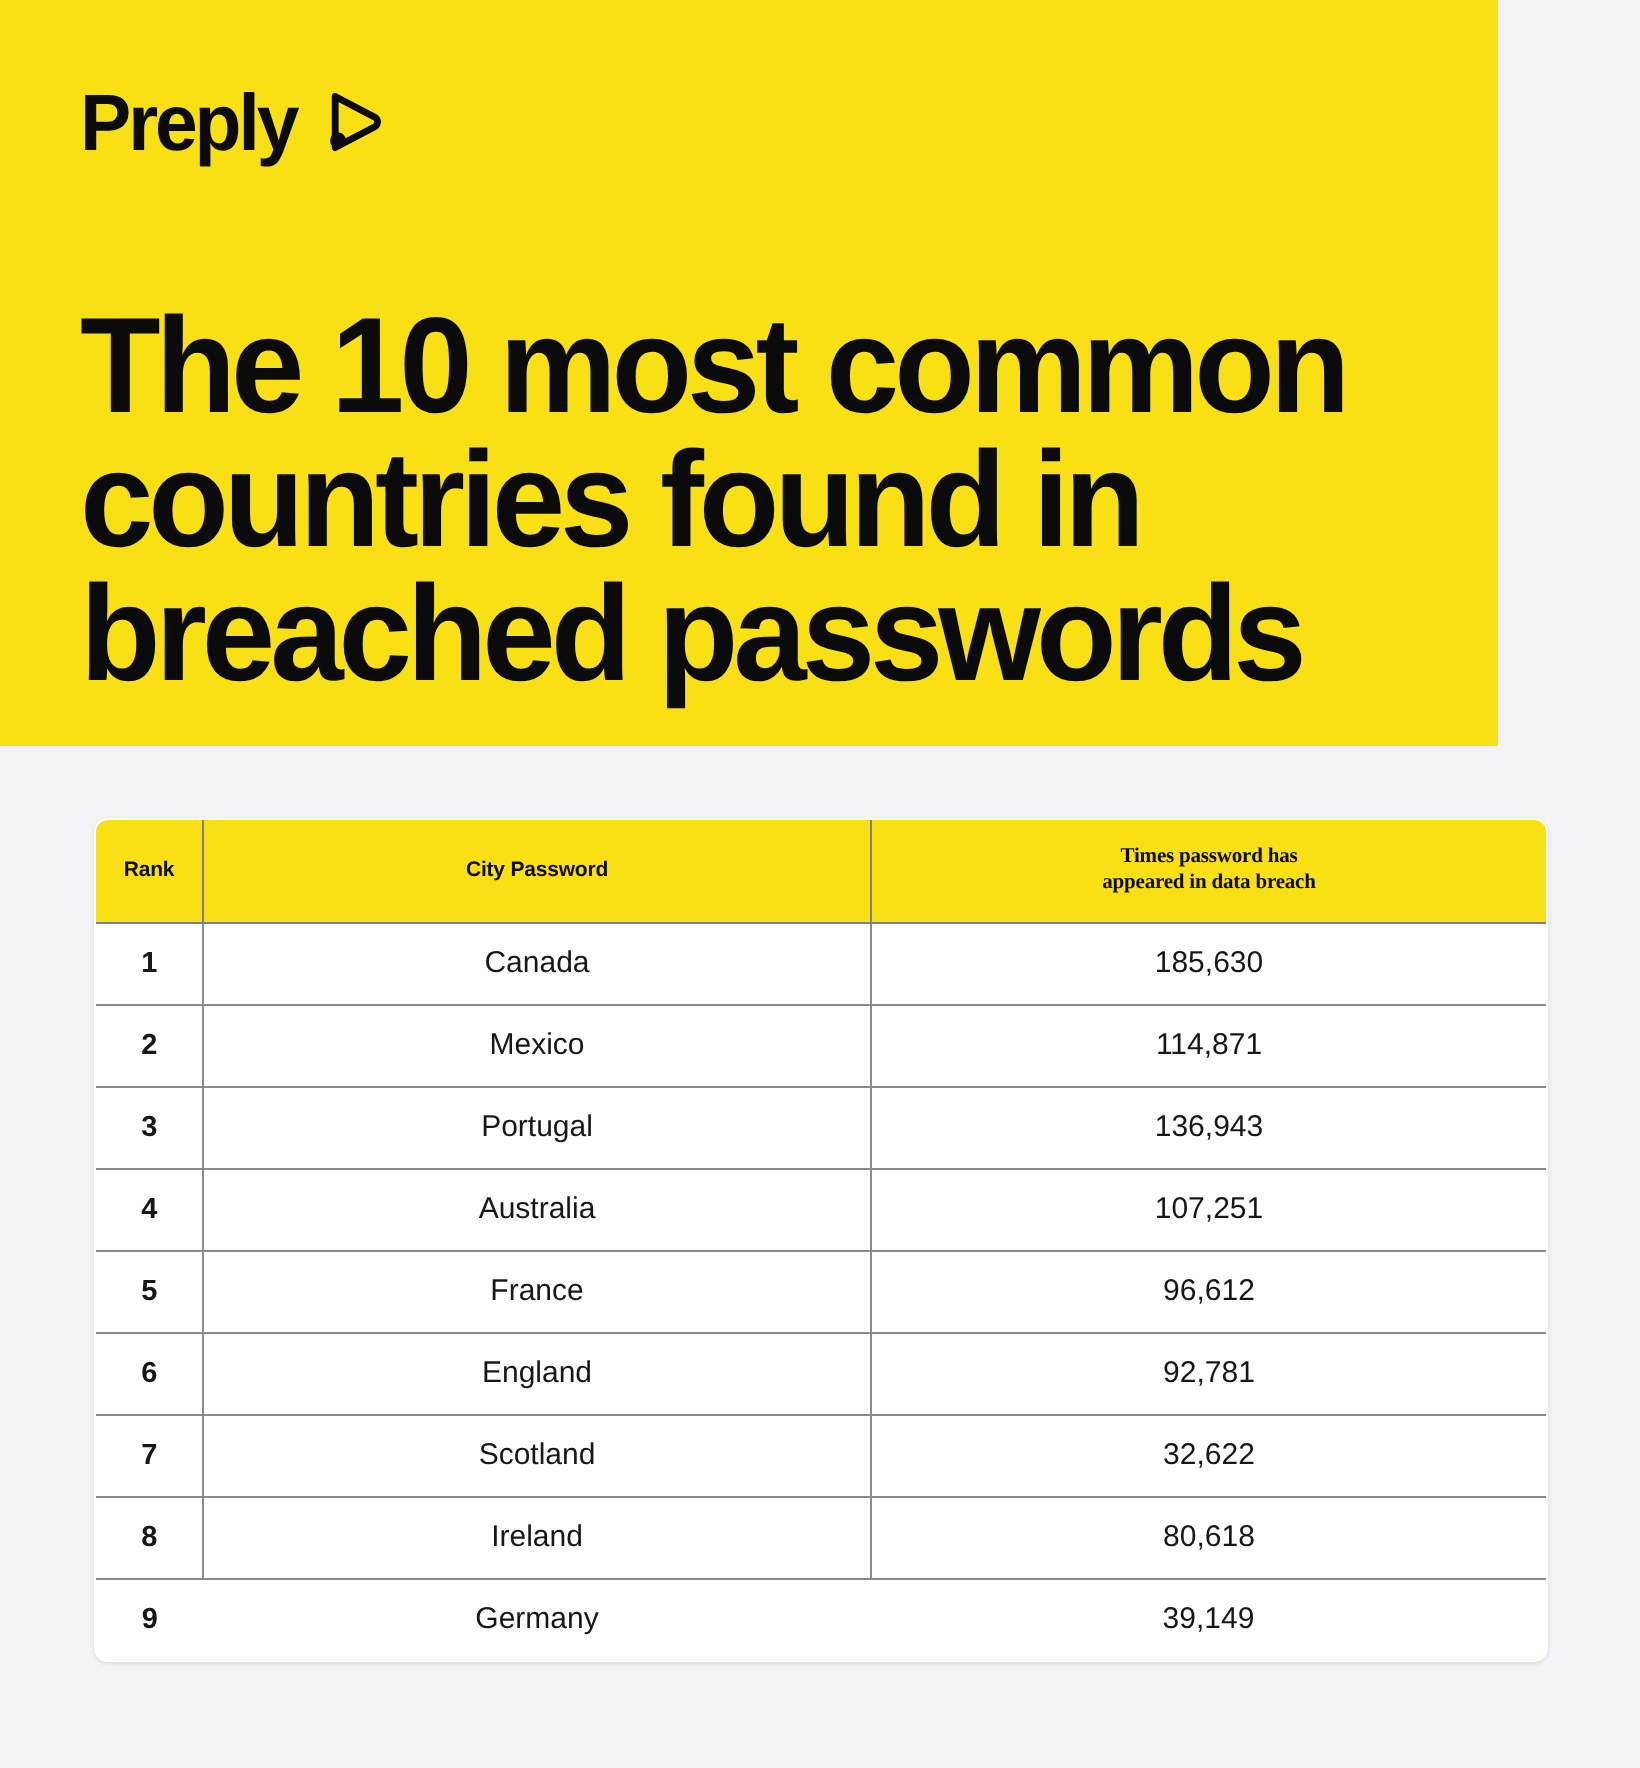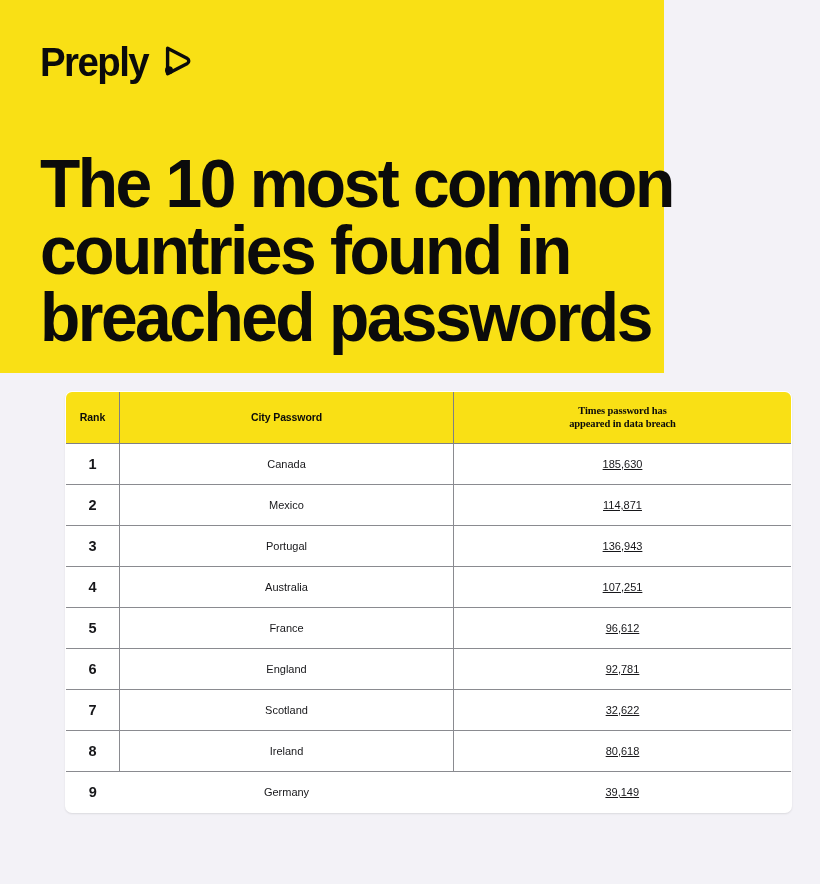--- a/index.html
+++ b/index.html
@@ -12,21 +12,21 @@
     background: #f3f2f7;
     font-family: "Liberation Sans", sans-serif;
     overflow: hidden;
   }
 
   
   .hero {
     position: absolute;
     left: 0;
     top: 0;
-    width: 664px;
+    width: 749px;
     height: 373px;
     background: #f9e015;
     box-sizing: border-box;
   }
 
   .logo {
     position: absolute;
     left: 40px;
     top: 42px;
     display: flex;
@@ -61,23 +61,22 @@
     color: #0b0b0b;
     transform: scaleX(0.97);
     transform-origin: left top;
     white-space: pre-line;
   }
 
   
   .table-wrap {
     position: absolute;
     left: 47px;
-    top: 391px;
+    top: 409px;
     width: 726px;
-    margin-left: 18px;
   }
 
   table.rank-table {
     width: 726px;
     border-collapse: collapse;
     table-layout: fixed;
     background: #ffffff;
     border: 1.5px solid #7f8085;
     border-radius: 7px;
     overflow: hidden;
@@ -98,30 +97,30 @@
     padding: 12px 4px;
     text-align: center;
     border-right: 1.5px solid #7f8085;
     border-bottom: 1.5px solid #7f8085;
     vertical-align: middle;
   }
   thead th:last-child { border-right: none; }
 
   tbody td {
     height: 40px;
-    font-size: 11px;
+    font-size: 15px;
     color: #17171a;
     text-align: center;
     vertical-align: middle;
     border-right: 1.5px solid #8a8b90;
     border-bottom: 1.5px solid #8a8b90;
     padding: 0 4px;
     background: #ffffff;
   }
-  tbody td:last-child { border-right: none; text-decoration: underline; }
+  tbody td:last-child { border-right: none; }
 
   tbody td.rank-cell {
     font-weight: bold;
     font-size: 14.5px;
     letter-spacing: -0.2px;
   }
 
   tbody tr:last-child td {
     border-bottom: none;
     border-right: none;

